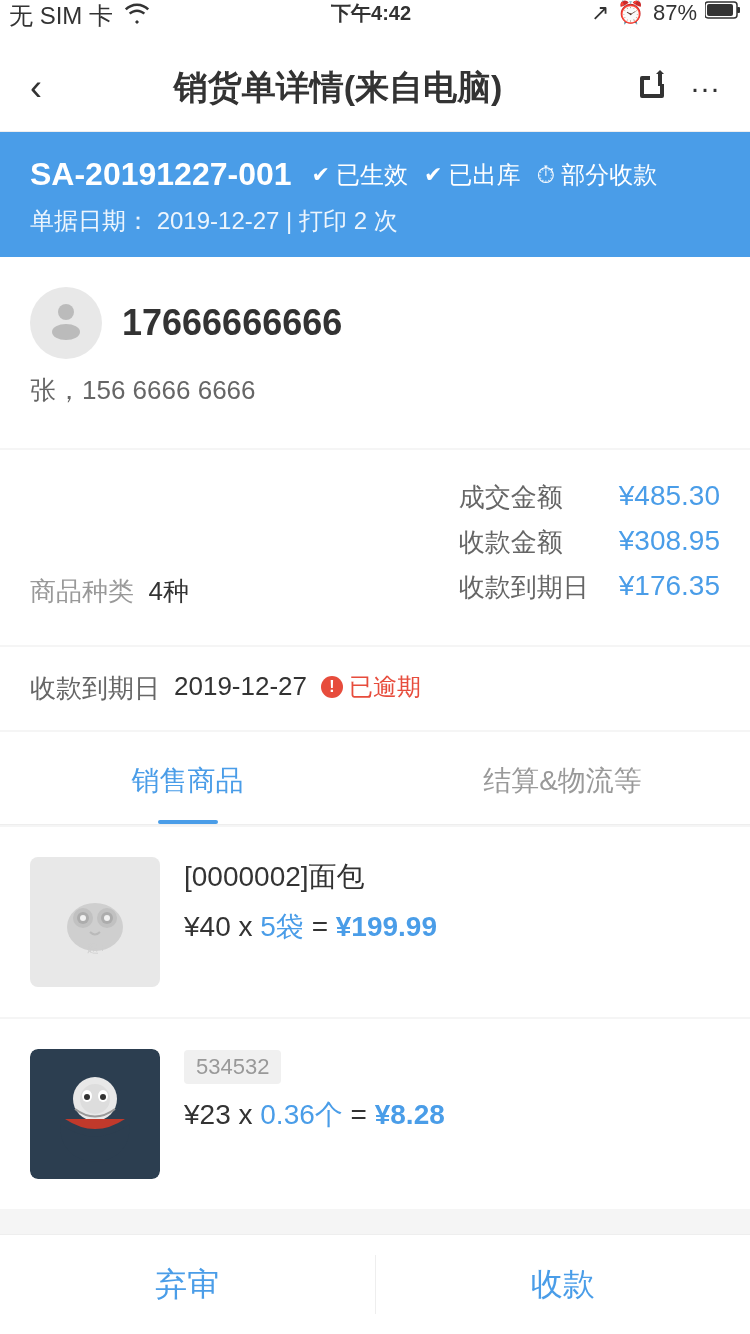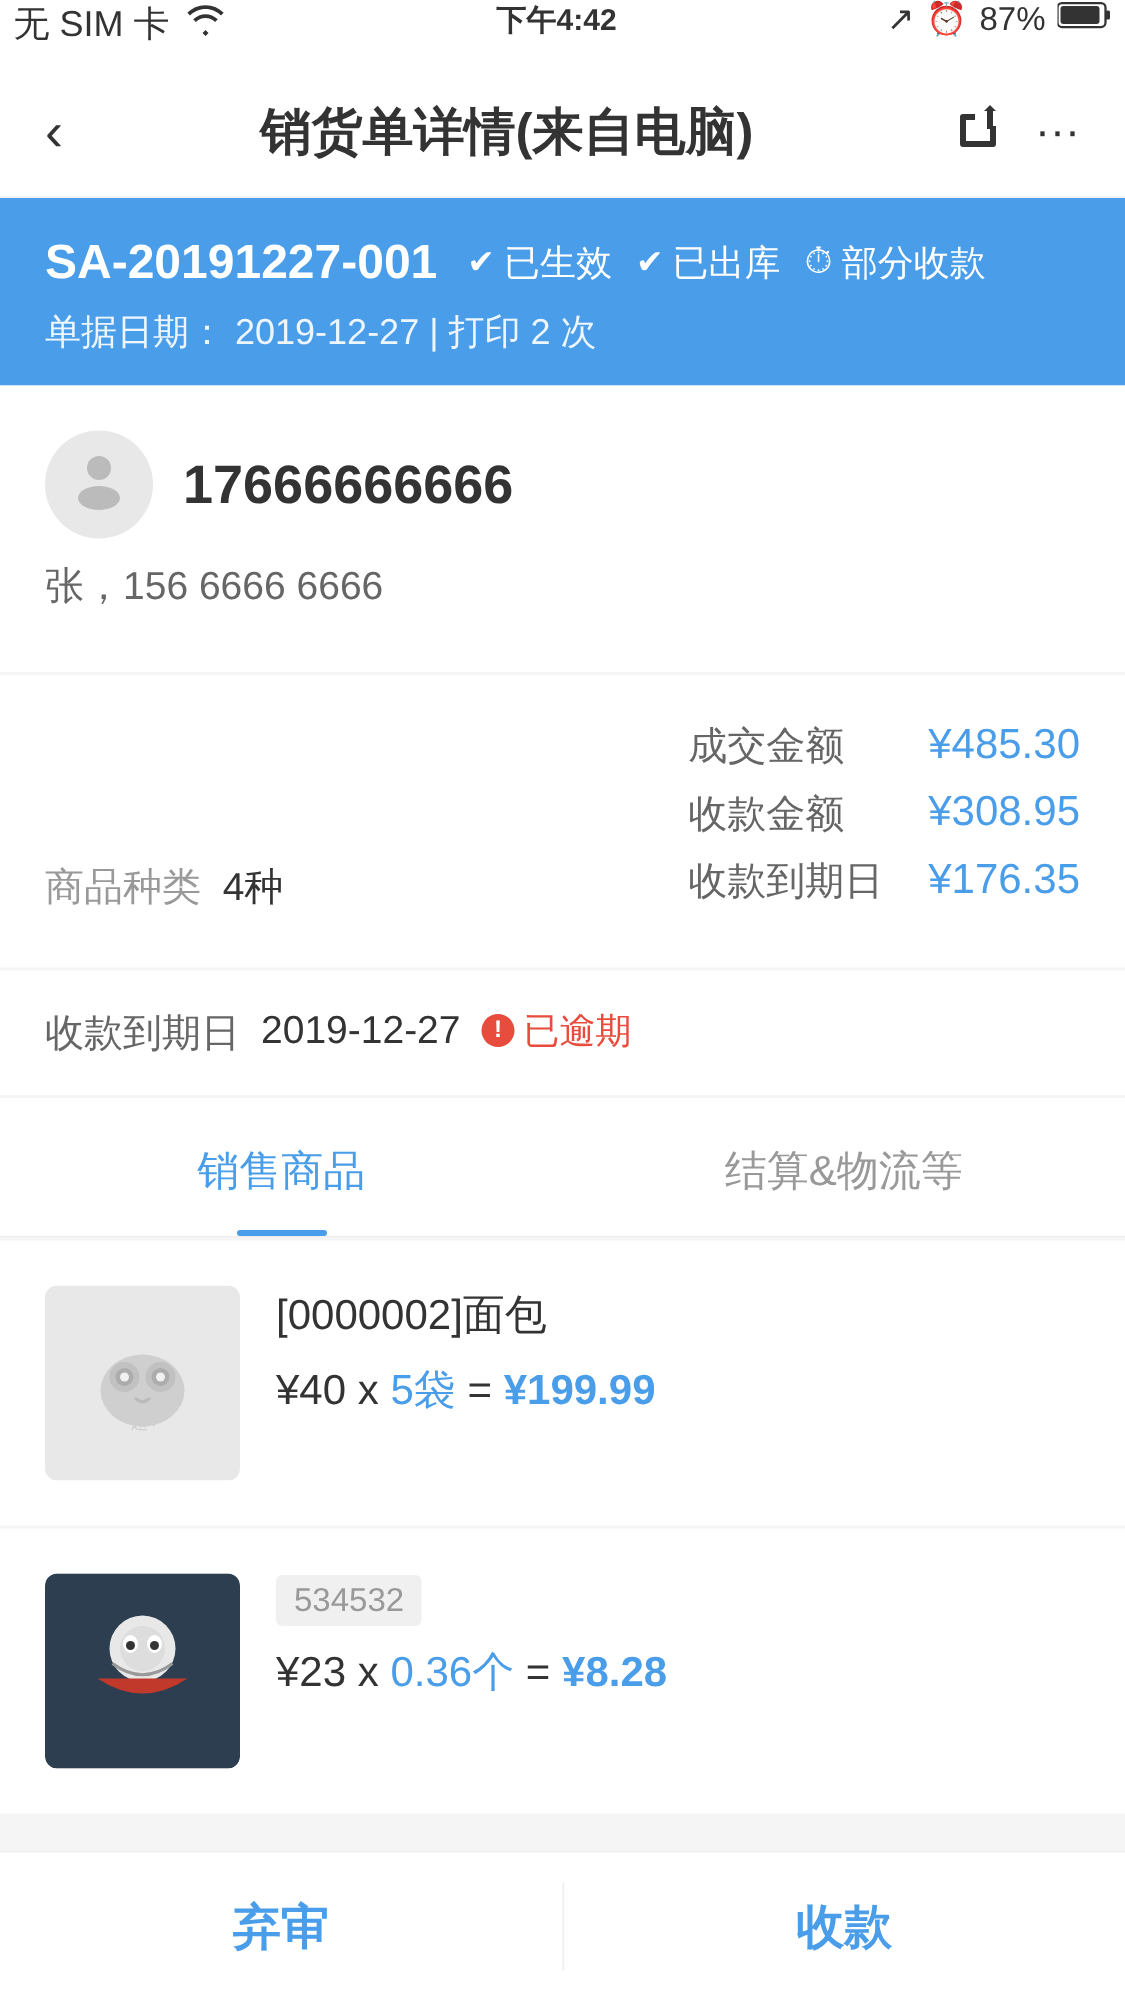--- a/index.html
+++ b/index.html
@@ -286,21 +286,21 @@
       background: #fff;
       border-top: 1px solid #eee;
       display: flex;
     }
     .bottom-btn {
       flex: 1;
       display: flex;
       align-items: center;
       justify-content: center;
       font-size: 32px;
-      font-weight: 700;
+      font-weight: 400;
       cursor: pointer;
     }
     .bottom-btn-cancel { color: #4a9de8; }
     .bottom-btn-confirm { color: #4a9de8; }
     .bottom-divider {
       width: 1px;
       background: #eee;
       margin: 20px 0;
     }
 

